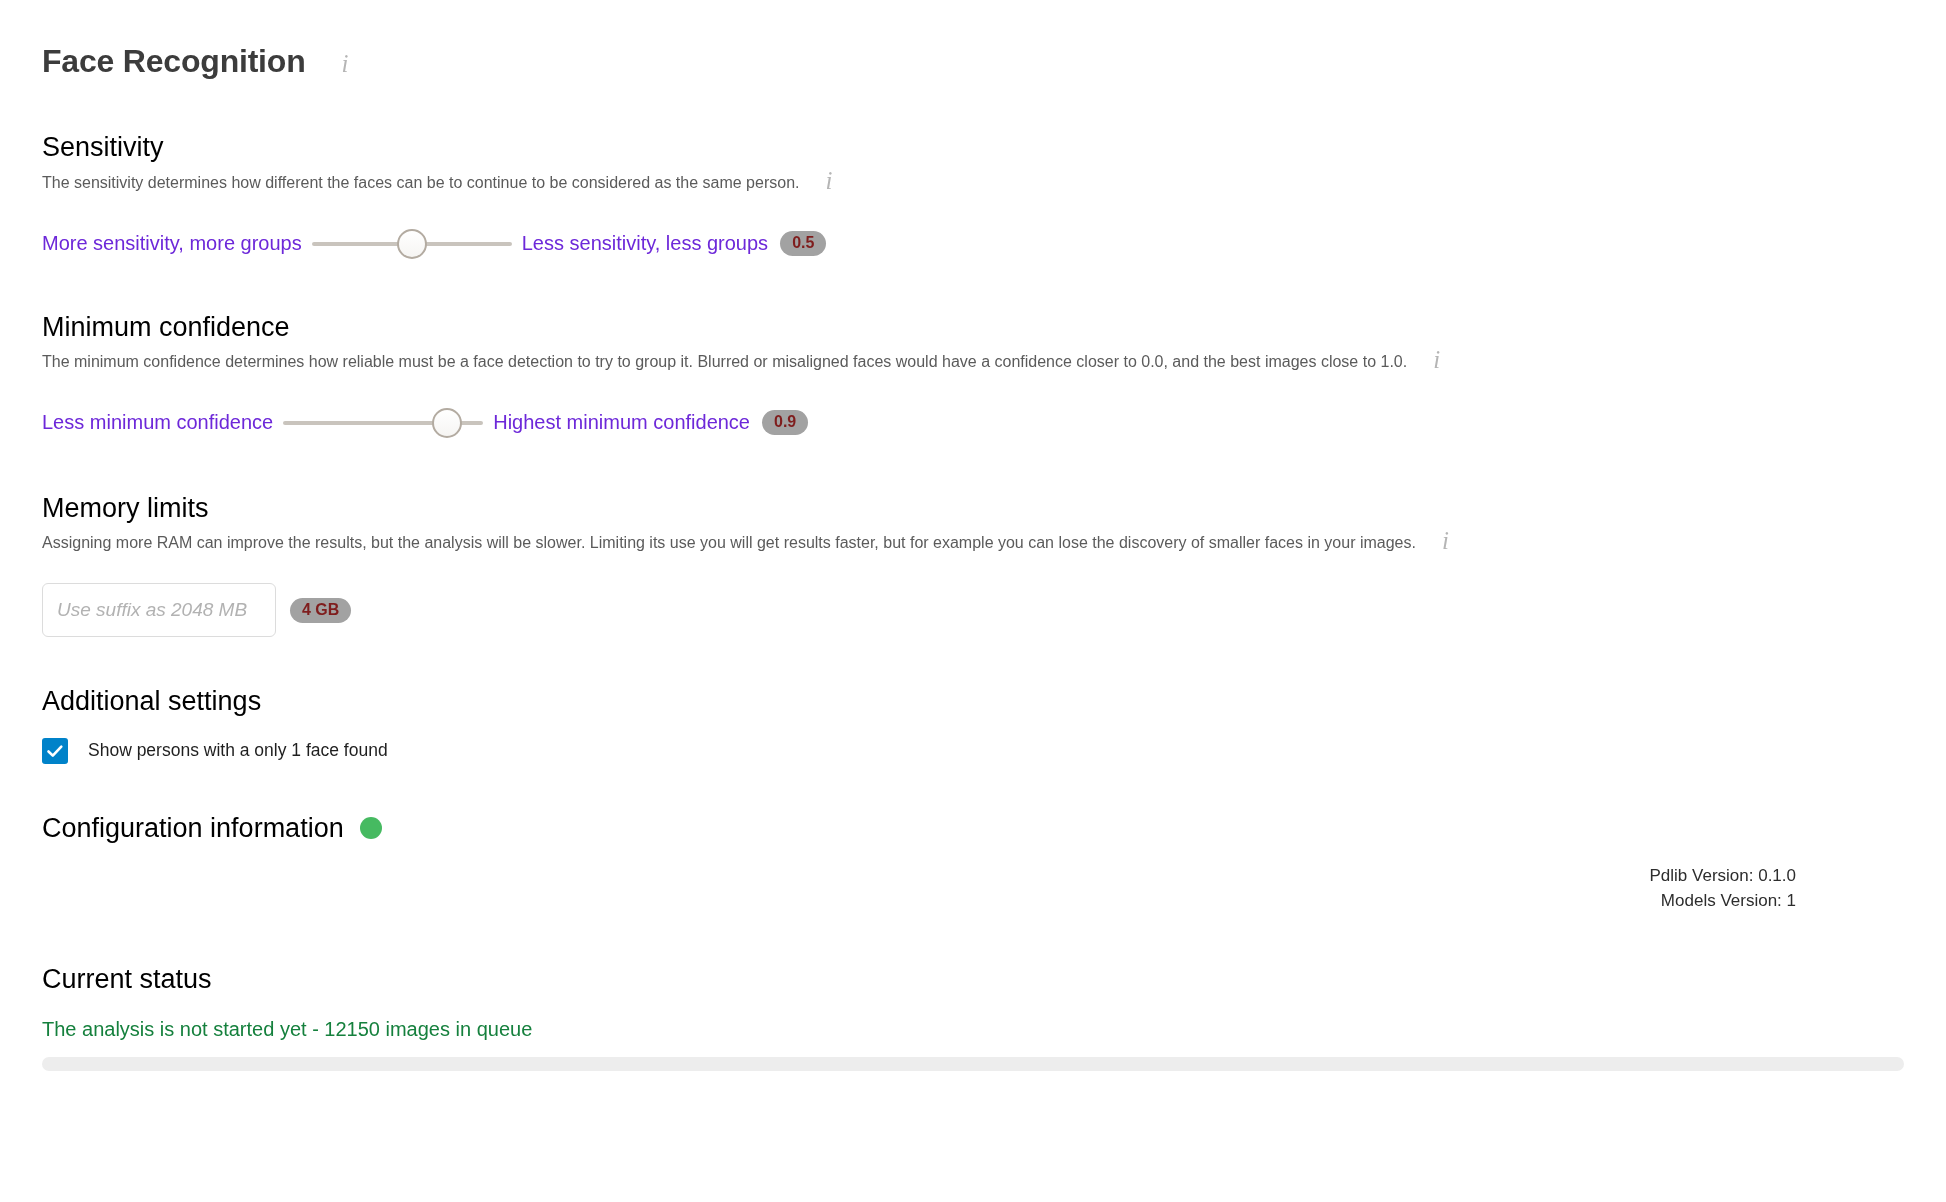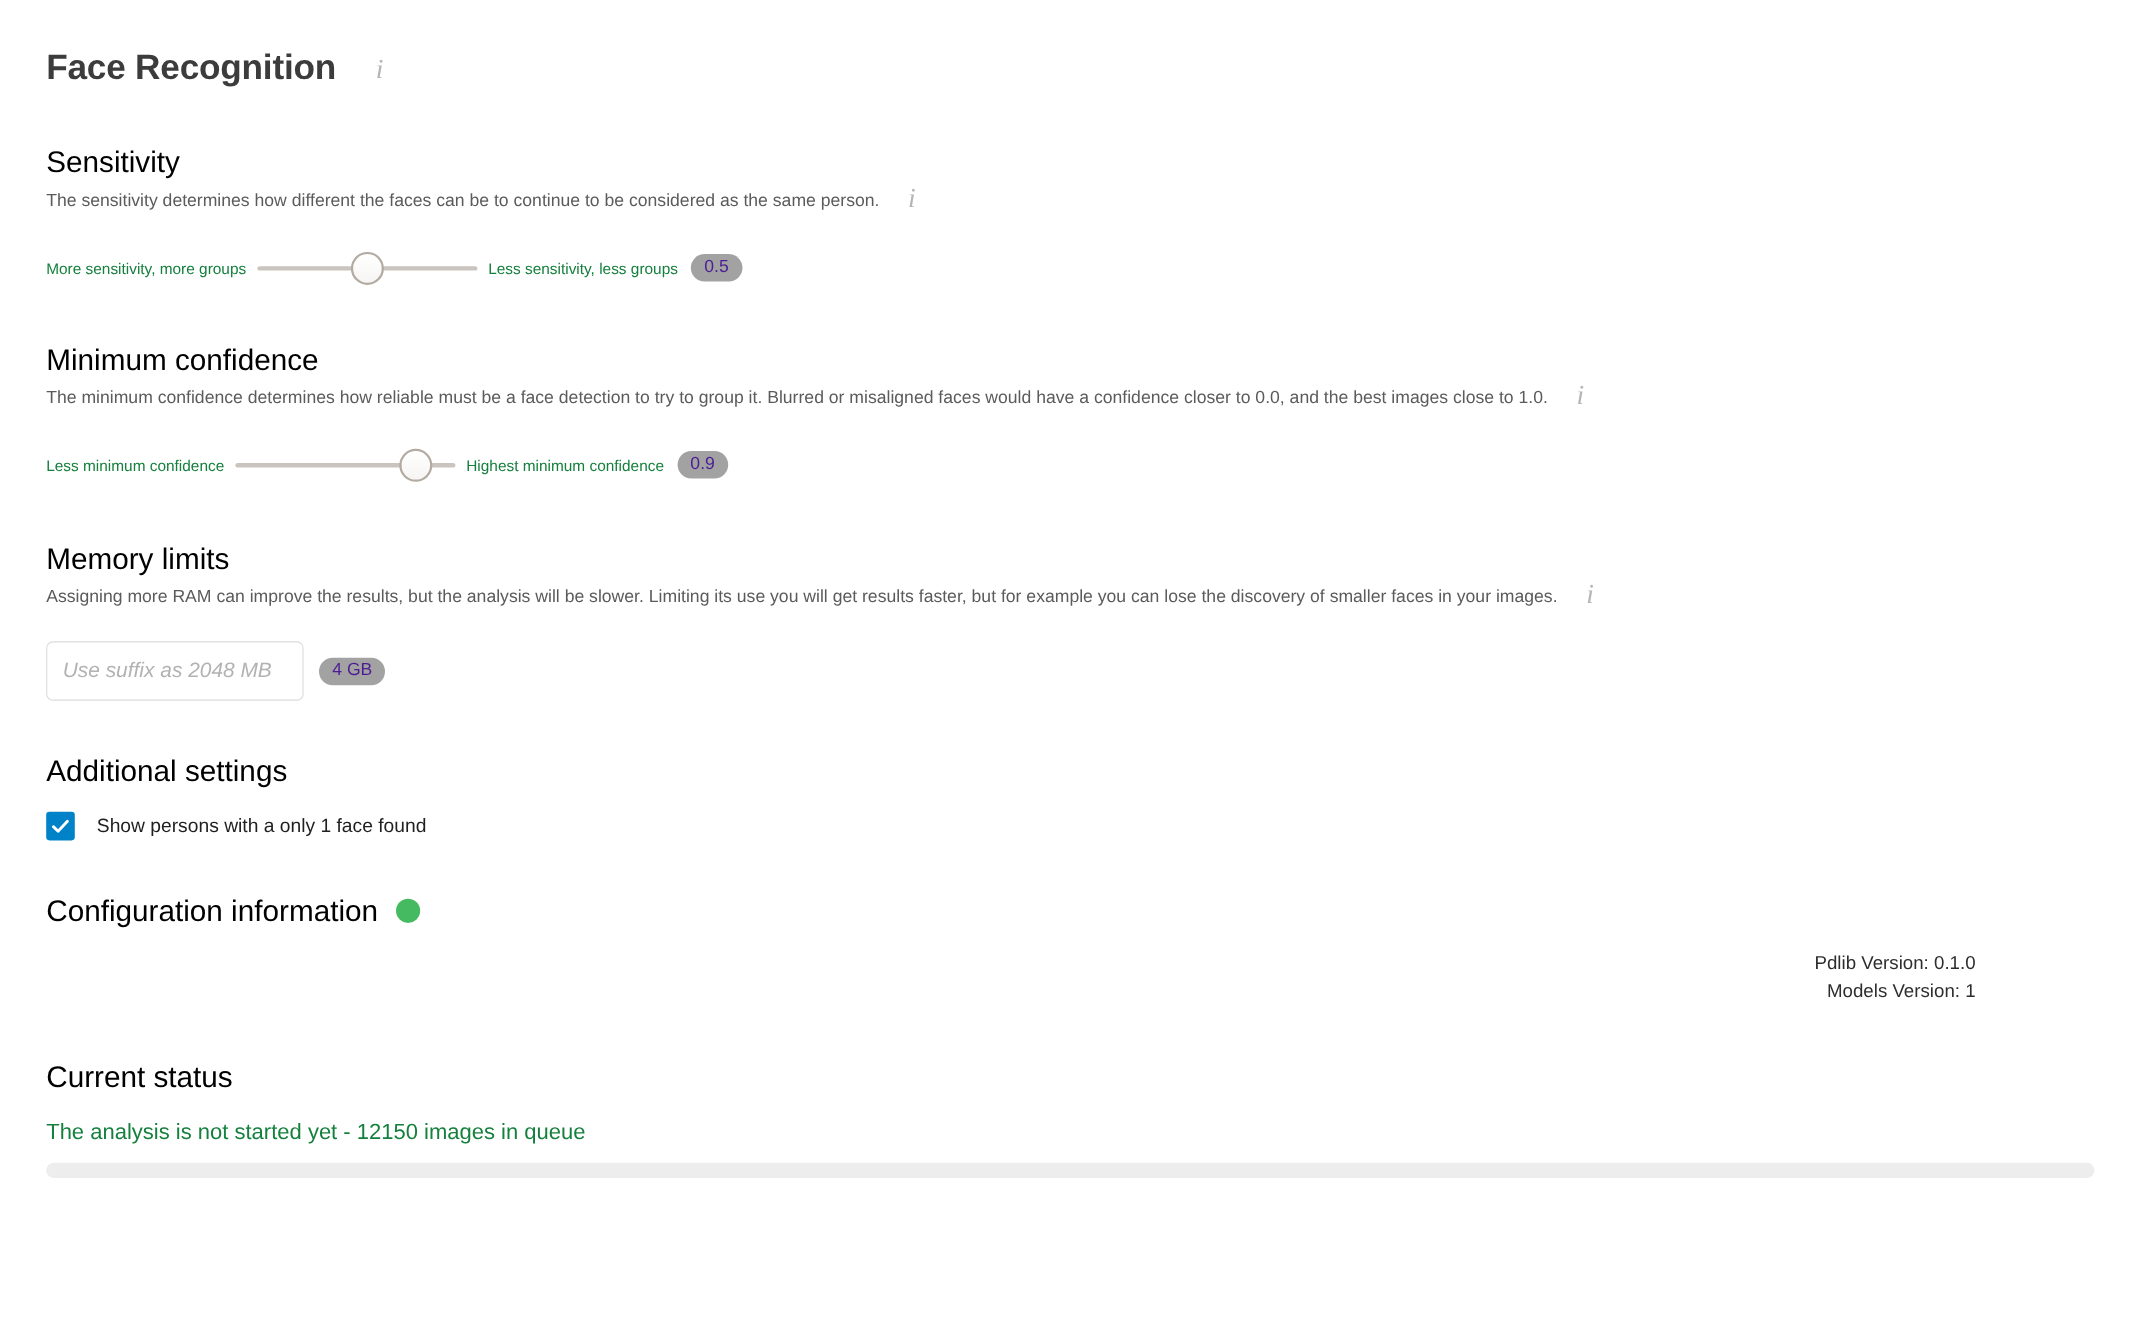--- a/index.html
+++ b/index.html
@@ -81,22 +81,22 @@
     top: -4px;
   }
 
   
   .slider-row {
     display: flex;
     align-items: center;
     margin-top: 30px;
   }
   .slider-label {
-    font-size: 14px;
-    color: #15803d;
+    font-size: 20px;
+    color: #6d28d9;
     white-space: nowrap;
   }
   .slider-widget {
     position: relative;
     height: 34px;
     display: flex;
     align-items: center;
     margin: 0 10px;
   }
   .slider-track {
@@ -114,27 +114,28 @@
     background: linear-gradient(180deg, #ffffff 0%, #f6f5f3 100%);
     border: 2px solid #b3aba1;
     box-sizing: border-box;
     top: 50%;
     transform: translate(-50%, -50%);
     cursor: pointer;
   }
   .badge {
     display: inline-block;
     background: #a2a2a2;
-    color: #4c1d95;
+    color: #7f1d1d;
     font-size: 16px;
     border-radius: 14px;
     padding: 4px 12px 5px 12px;
     line-height: 1;
     margin-left: 12px;
     white-space: nowrap;
+    font-weight: bold;
   }
 
   
   .memory-row {
     display: flex;
     align-items: center;
     margin-top: 26px;
   }
   .memory-input {
     width: 234px;

